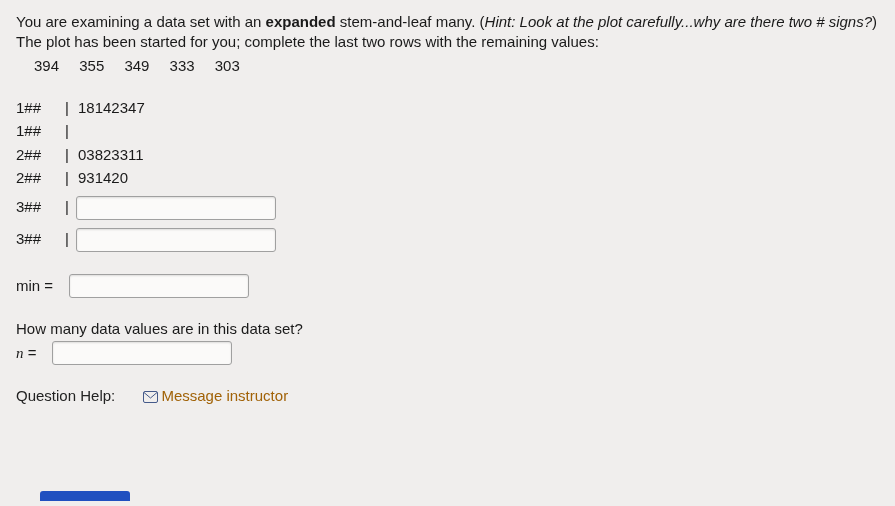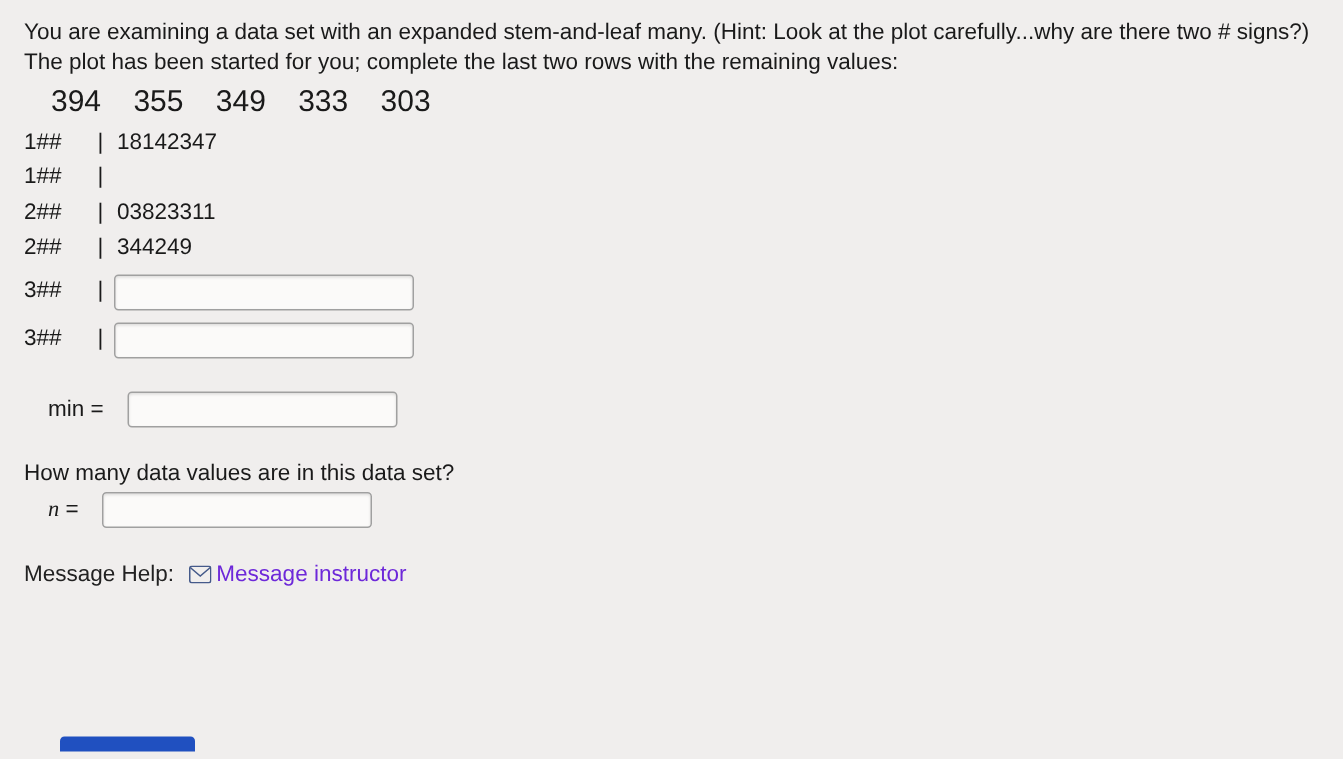--- a/index.html
+++ b/index.html
@@ -14,28 +14,28 @@
       font-size: 15px;
       color: #1a1a1a;
       width: 895px;
       height: 506px;
       overflow: hidden;
     }
     .instructions {
       line-height: 1.35;
       margin-bottom: 4px;
     }
-    .em { }
-    .bold { font-weight: normal; text-align: center; }
+    .em { font-style: italic; }
+    .bold { font-weight: bold; text-align: center; }
     .values-row {
       margin-left: 18px;
       margin-top: 2px;
-      margin-bottom: 4px;
+      margin-bottom: 23px;
       word-spacing: 16px;
-      font-size: 20px;
+      font-size: 15px;
     }
     .stemleaf {
       font-family: "Lucida Grande", Arial, sans-serif;
       font-size: 15px;
       line-height: 1.5;
     }
     .stem-row {
       display: flex;
       align-items: center;
       gap: 0;
@@ -75,32 +75,31 @@
     .block {
       margin-top: 22px;
     }
     .block-q {
       margin-bottom: 4px;
     }
     .label-inline {
       display: inline-flex;
       align-items: center;
       gap: 14px;
-      margin-left: 16px;
     }
     .mathi { font-style: italic; font-family: Georgia, "Times New Roman", serif; }
     .help-row {
       margin-top: 22px;
       font-size: 15px;
       color: #222;
     }
     .help-link {
-      color: #6d28d9;
+      color: #a16207;
       text-decoration: none;
-      margin-left: 6px;
+      margin-left: 24px;
       cursor: pointer;
     }
     .mail-icon {
       display: inline-block;
       vertical-align: -2px;
       margin-right: 3px;
     }
     .btnhint {
       position: absolute;
       bottom: 5px;
@@ -131,21 +130,21 @@
     <span class="sep">|</span>
   </div>
   <div class="stem-row">
     <span class="stem">2##</span>
     <span class="sep">|</span>
     <span class="leaf">03823311</span>
   </div>
   <div class="stem-row">
     <span class="stem">2##</span>
     <span class="sep">|</span>
-    <span class="leaf">344249</span>
+    <span class="leaf">931420</span>
   </div>
 
   <div class="stem-row input-row">
     <span class="stem">3##</span>
     <span class="sep">|</span>
     <input type="text" class="answer-input" style="">
   </div>
   <div class="stem-row input-row">
     <span class="stem">3##</span>
     <span class="sep">|</span>
@@ -162,21 +161,21 @@
 
 <div class="block">
   <div class="block-q">How many data values are in this data set?</div>
   <div class="label-inline">
     <span><span class="mathi">n</span><span> =</span></span>
     <input type="text" class="answer-input short-input" style="">
   </div>
 </div>
 
 <div class="help-row">
-  <span>Message Help:</span>
+  <span>Question Help:</span>
   <a class="help-link">
     <span class="mail-icon">
       <svg width="15" height="12" viewBox="0 0 15 12">
         <rect x="0.5" y="0.5" width="14" height="11" rx="1.5" fill="none" stroke="#455a8a" stroke-width="1"></rect>
         <path d="M1 1.5 L7.5 7 L14 1.5" fill="none" stroke="#455a8a" stroke-width="1"></path>
       </svg>
     </span><span>Message instructor</span>
   </a>
 </div>
 

